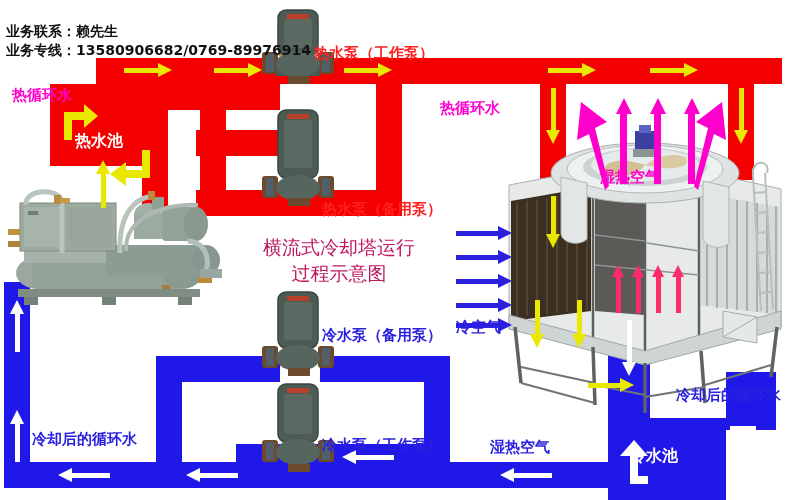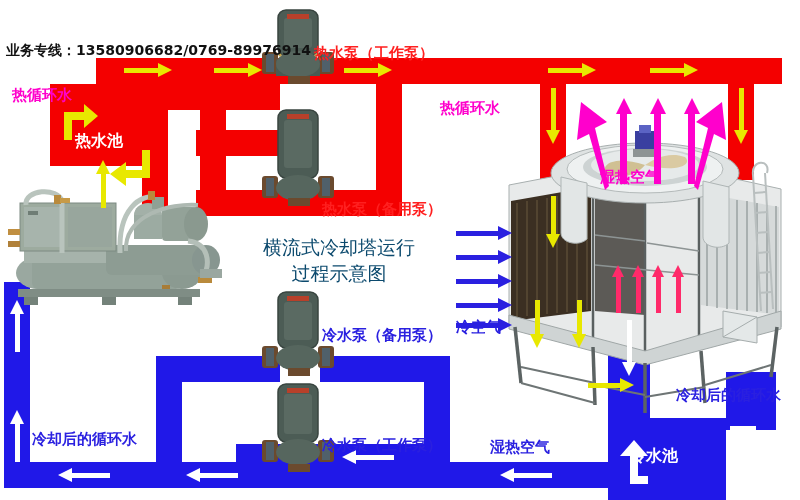--- a/index.html
+++ b/index.html
@@ -16,21 +16,21 @@
   .hdr3{top:42px;font-size:14px;text-align:center;}
   .hdr4{top:61px;font-size:13px;}
 
   
   .brand{position:absolute;left:560px;top:18px;width:190px;text-align:center;
          color:#ff1a1a;font-weight:bold;font-size:17px;line-height:23px;
          letter-spacing:1px;}
 
   
   .caption{position:absolute;left:244px;top:234px;width:190px;text-align:center;
-           color:#0c4a6e;font-size:19px;line-height:26px;font-weight:500;}
+           color:#be185d;font-size:19px;line-height:26px;font-weight:500;}
 
   
   .pipe{position:absolute;}
   .red{background:#f40000;}
   .blue{background:#2018e8;}
 
   
   .lbl{position:absolute;white-space:nowrap;font-weight:bold;}
   .lbl-red{color:#ff2020;font-size:15px;}
   .lbl-blue{color:#2a20e0;font-size:15px;}
@@ -463,20 +463,21 @@
   </div>
   <div class="ar ar-u wht abs" style="left:10px;top:410px;width:14px;height:52px;">
     <span class="bar" style="height:38px;"></span>
     <span class="head" style="border-bottom:14px solid #ffffff;"></span>
   </div>
   <div class="ar ar-u wht abs" style="left:10px;top:300px;width:14px;height:52px;">
     <span class="bar" style="height:38px;"></span>
     <span class="head" style="border-bottom:14px solid #ffffff;"></span>
   </div>
 
+  <div class="hdr hdr2">业务联系：赖先生</div>
   <div class="hdr hdr3">业务专线：13580906682/0769-89976914</div>
 
 
   <div class="caption">
     <div>横流式冷却塔运行</div>
     <div>过程示意图</div>
   </div>
 
   <div class="lbl lbl-mag" style="left:12px;top:86px;">热循环水</div>
   <div class="lbl lbl-white" style="left:75px;top:131px;">热水池</div>

